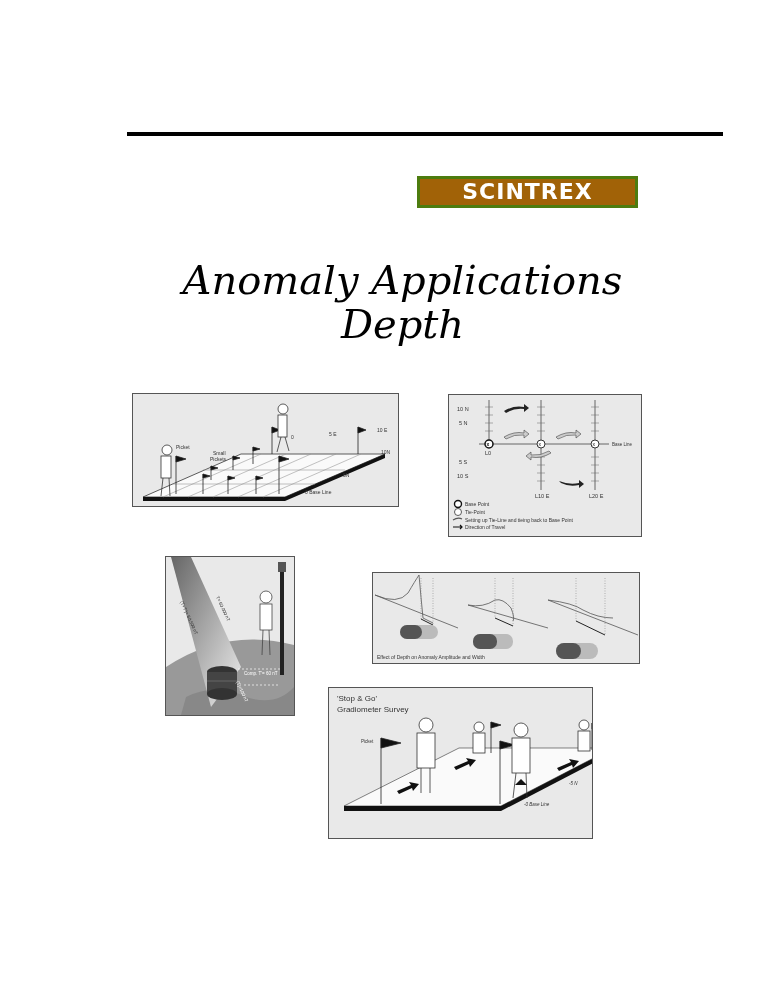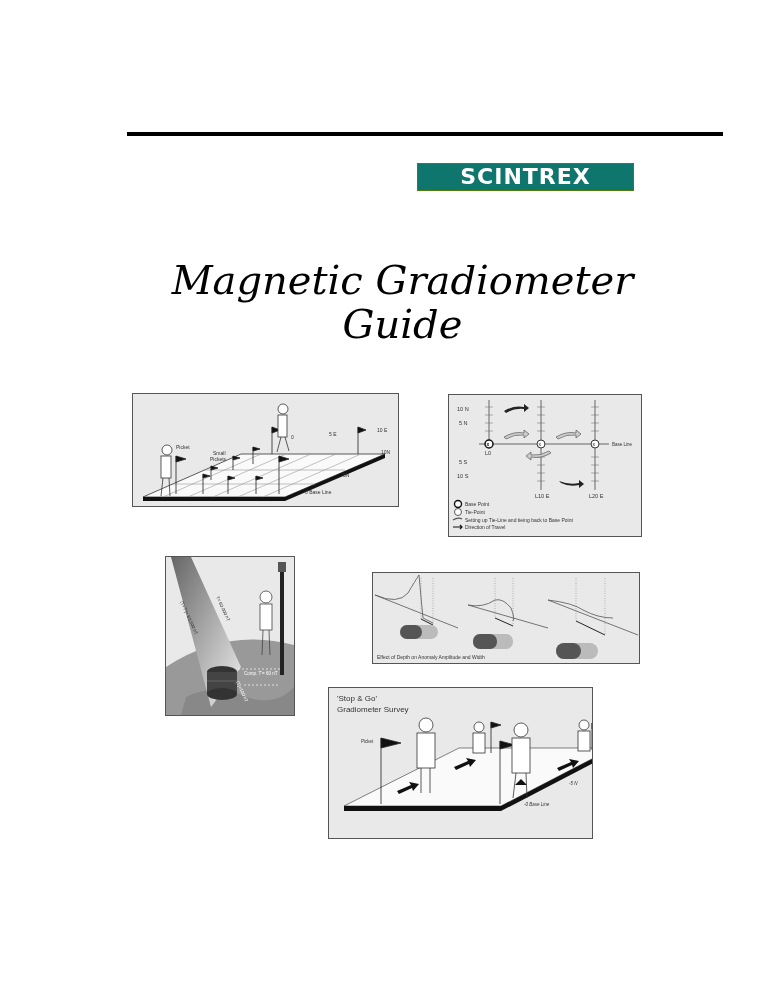--- a/index.html
+++ b/index.html
@@ -1,36 +1,36 @@
 <!DOCTYPE html>
 <html><head>
 <meta charset="utf-8">
 <style>
   html, body { margin:0; padding:0; background:#ffffff; }
   body { width:768px; height:994px; position:relative; overflow:hidden; font-family:"Liberation Sans", sans-serif; }
   .rule { position:absolute; left:127px; top:132px; width:596px; height:4px; background:#000; }
-  .logo { position:absolute; left:417px; top:163px; width:215px; height:26px; background:#0f766e; border:1px solid #4d7c0f; display:flex; align-items:center; justify-content:center; }
+  .logo { position:absolute; left:417px; top:176px; width:215px; height:26px; background:#a16207; border:3px solid #4d7c0f; display:flex; align-items:center; justify-content:center; }
   .logo span { color:#fff; font-family:"DejaVu Sans", sans-serif; font-weight:bold; font-size:22px; letter-spacing:1px; line-height:1; transform:scaleY(0.95); }
   .title { position:absolute; left:100px; top:258px; width:605px; text-align:center; font-family:"DejaVu Serif", serif; font-style:italic; color:#000; font-size:40px; line-height:44px; }
   .panel { position:absolute; background:#e9e9e9; border:1px solid #555; box-sizing:border-box; overflow:hidden; }
   .panel svg { display:block; }
   .lbl { font-family:"Liberation Sans", sans-serif; fill:#333; }
 </style>
 </head>
 <body>
 
 <div class="rule"></div>
 
 <div class="logo">
   <span>SCINTREX</span>
 </div>
 
 <div class="title">
-  <div>Magnetic Gradiometer</div>
-  <div>Guide</div>
+  <div>Anomaly Applications</div>
+  <div>Depth</div>
 </div>
 
 <div class="panel" style="left:132px; top:393px; width:267px; height:114px;">
   <svg width="265" height="112" viewBox="0 0 265 112">
     <polygon points="10,103 152,103 252,60 108,60" fill="#fafafa" stroke="#333" stroke-width="0.8"></polygon>
     <polygon points="10,103 152,103 152,107 10,107" fill="#111"></polygon>
     <polygon points="152,103 252,60 252,64 152,107" fill="#111"></polygon>
     <g stroke="#999" stroke-width="0.6">
       <line x1="30" y1="103" x2="128" y2="60"></line>
         <line x1="55" y1="103" x2="153" y2="60"></line>

